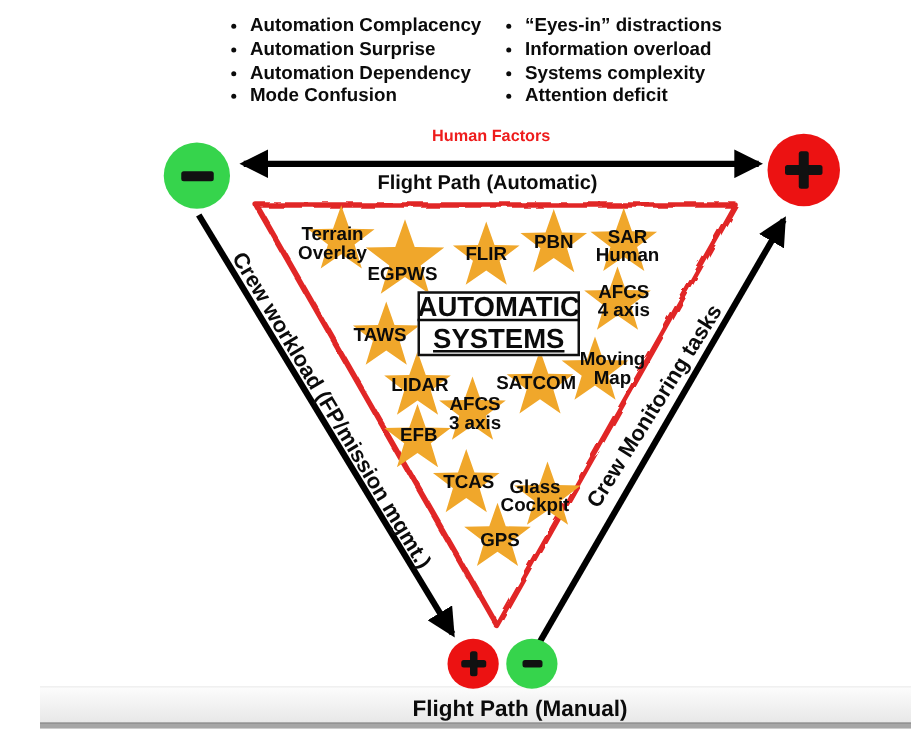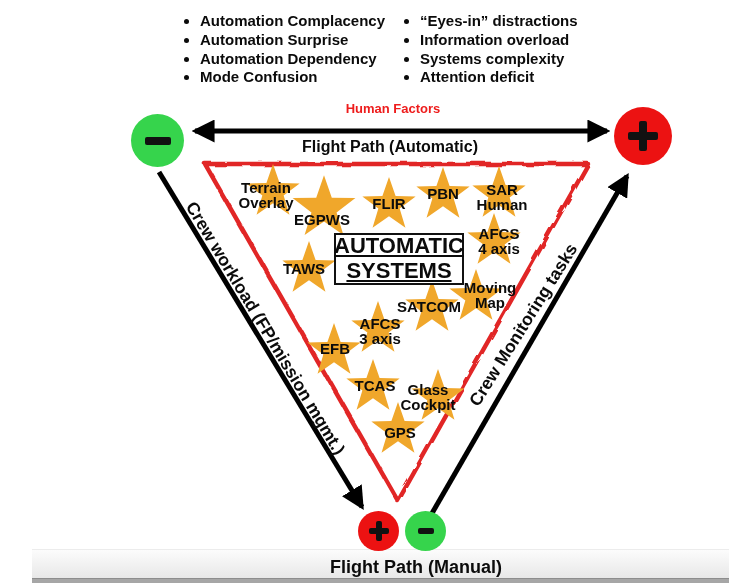--- a/index.html
+++ b/index.html
@@ -148,20 +148,26 @@
       </svg>
     <span class="star-label" style="transform:translate(-5px,1px)">TAWS</span>
   </div>
   <div class="star-item" style="left:444px;top:296px">
     <svg viewBox="0 0 100 100">
         <polygon points="50,2 61.8,35.8 97.6,36.5 69,58.2 79.4,92.5 50,72 20.6,92.5 31,58.2 2.4,36.5 38.2,35.8" fill="#F0A72B"></polygon>
       </svg>
     <span class="star-label" style="transform:translate(14px,-1px)">Moving
 Map</span>
   </div>
+  <div class="star-item" style="left:302px;top:308px">
+    <svg viewBox="0 0 100 100">
+        <polygon points="50,2 61.8,35.8 97.6,36.5 69,58.2 79.4,92.5 50,72 20.6,92.5 31,58.2 2.4,36.5 38.2,35.8" fill="#F0A72B"></polygon>
+      </svg>
+    <span class="star-label" style="transform:translate(2px,1px)">LIDAR</span>
+  </div>
   <div class="star-item" style="left:400px;top:307px">
     <svg viewBox="0 0 100 100">
         <polygon points="50,2 61.8,35.8 97.6,36.5 69,58.2 79.4,92.5 50,72 20.6,92.5 31,58.2 2.4,36.5 38.2,35.8" fill="#F0A72B"></polygon>
       </svg>
     <span class="star-label" style="transform:translate(-3px,0px)">SATCOM</span>
   </div>
   <div class="star-item" style="left:346px;top:328px">
     <svg viewBox="0 0 100 100">
         <polygon points="50,2 61.8,35.8 97.6,36.5 69,58.2 79.4,92.5 50,72 20.6,92.5 31,58.2 2.4,36.5 38.2,35.8" fill="#F0A72B"></polygon>
       </svg>

